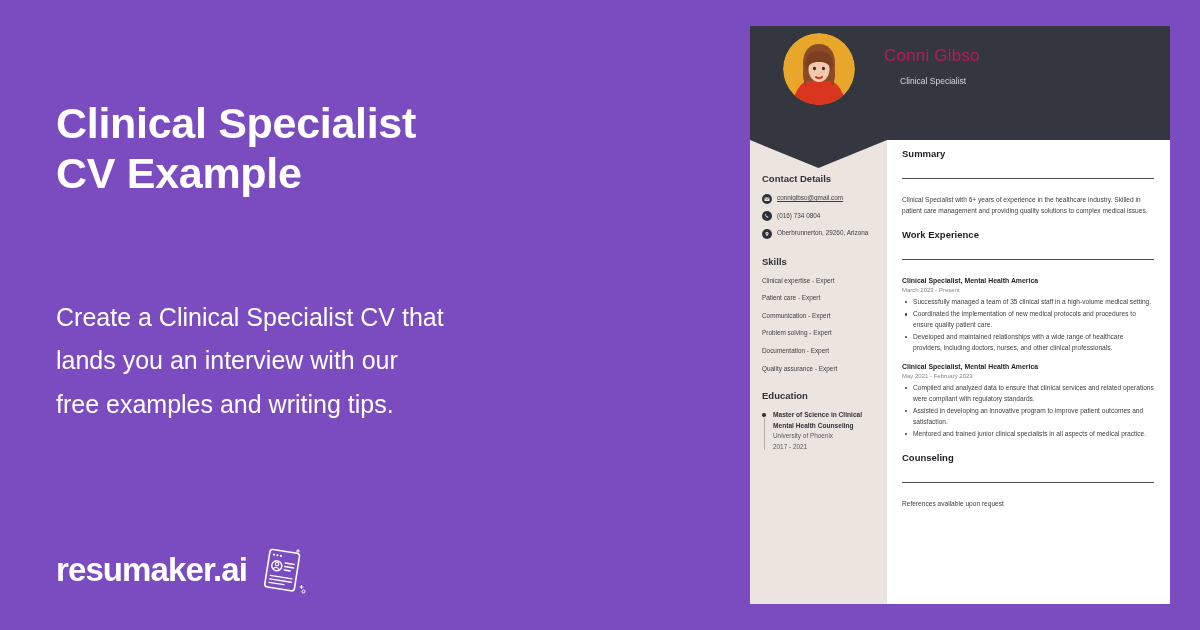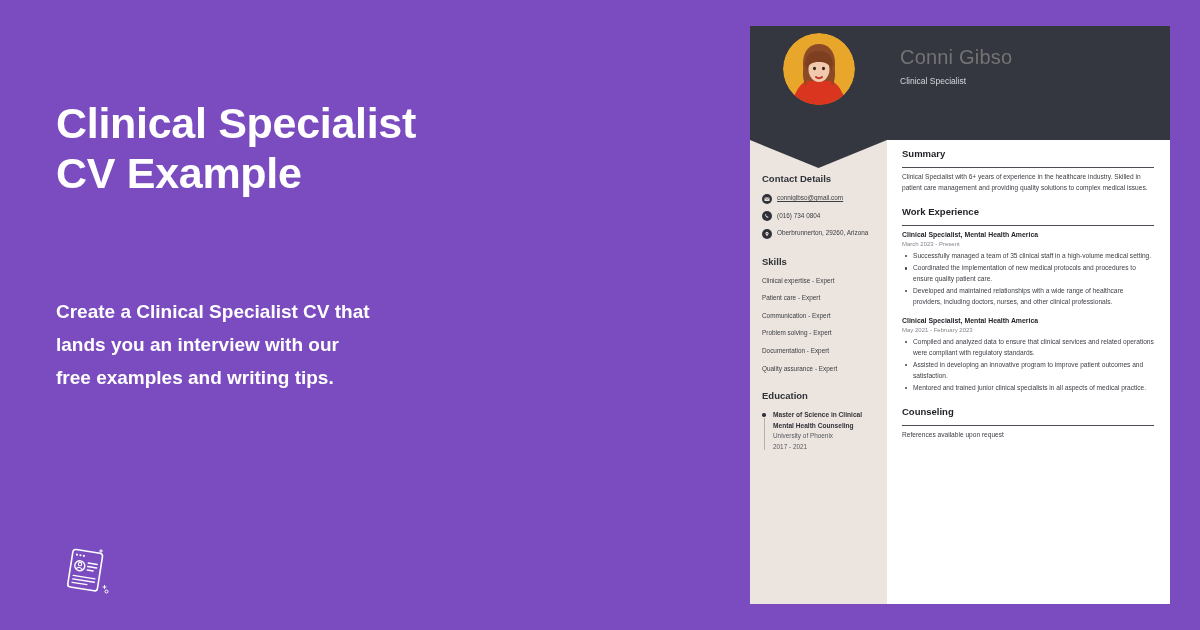--- a/index.html
+++ b/index.html
@@ -27,22 +27,22 @@
     font-weight: bold;
     line-height: 1.17;
     letter-spacing: -0.3px;
     white-space: pre-line;
   }
   .promo-body {
     position: absolute;
     left: 56px; top: 296px;
     width: 470px;
     color: #ffffff;
-    font-size: 19px;
-    font-weight: bold;
+    font-size: 25px;
+    font-weight: normal;
     line-height: 1.73;
     white-space: pre-line;
   }
 
   
   .logo {
     position: absolute;
     left: 56px; top: 541px;
     display: flex;
     align-items: center;
@@ -88,23 +88,23 @@
   .cv-photo {
     position: absolute;
     left: 33px; top: 7px;
     width: 72px; height: 72px;
     border-radius: 50%;
     overflow: hidden;
     z-index: 3;
   }
   .cv-name {
     position: absolute;
-    left: 150px; top: 20px;
-    color: #737373;
-    font-size: 20px;
+    left: 134px; top: 20px;
+    color: #be185d;
+    font-size: 17px;
     font-weight: normal;
     letter-spacing: 0.2px;
   }
   .cv-role {
     position: absolute;
     left: 150px; top: 50px;
     color: #d8d8dc;
     font-size: 8.5px;
     font-weight: normal;
   }
@@ -187,23 +187,23 @@
   .main-content {
     position: absolute;
     left: 152px; top: 122px;
     width: 252px;
   }
   .sec { margin-bottom: 13px; }
   .sec-h {
     color: #1d1f24;
     font-size: 9.5px;
     font-weight: bold;
-    padding-bottom: 8px;
+    padding-bottom: 19px;
     border-bottom: 1px solid #4b4e55;
-    margin-bottom: 4px;
+    margin-bottom: 16px;
   }
   .sec-p {
     color: #3b3e44;
     font-size: 6.6px;
     line-height: 1.62;
   }
   .job { margin-bottom: 9px; }
   .job-title {
     color: #1d1f24;
     font-size: 6.9px;
@@ -238,20 +238,21 @@
 <body>
 
 <div class="promo">
   <div class="promo-headline">Clinical Specialist
 CV Example</div>
   <div class="promo-body">Create a Clinical Specialist CV that
 lands you an interview with our
 free examples and writing tips.</div>
 
   <div class="logo">
+    <span class="logo-word">resumaker.ai</span>
     <span>
       <svg class="logo-mark" viewBox="0 0 56 56" fill="none">
         <g transform="rotate(9 28 30)">
           <rect x="14" y="10" width="30" height="38" rx="3" stroke="#ffffff" stroke-width="1.6"></rect>
           <circle cx="18.5" cy="15" r="1.1" fill="#ffffff"></circle>
           <circle cx="22" cy="15" r="1.1" fill="#ffffff"></circle>
           <circle cx="25.5" cy="15" r="1.1" fill="#ffffff"></circle>
           <circle cx="23" cy="25.5" r="5" stroke="#ffffff" stroke-width="1.4"></circle>
           <circle cx="23" cy="23.8" r="1.7" stroke="#ffffff" stroke-width="1.1"></circle>
           <path d="M20.3 28.6a3.3 3.3 0 0 1 5.4 0" stroke="#ffffff" stroke-width="1.1" stroke-linecap="round"></path>

